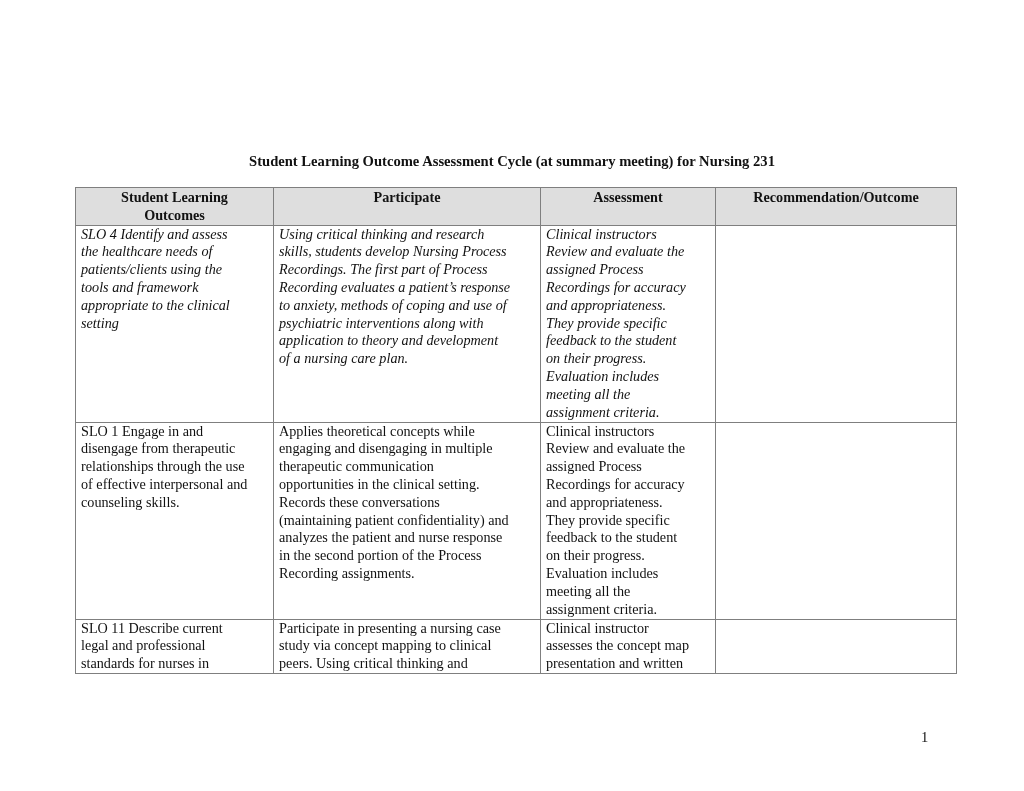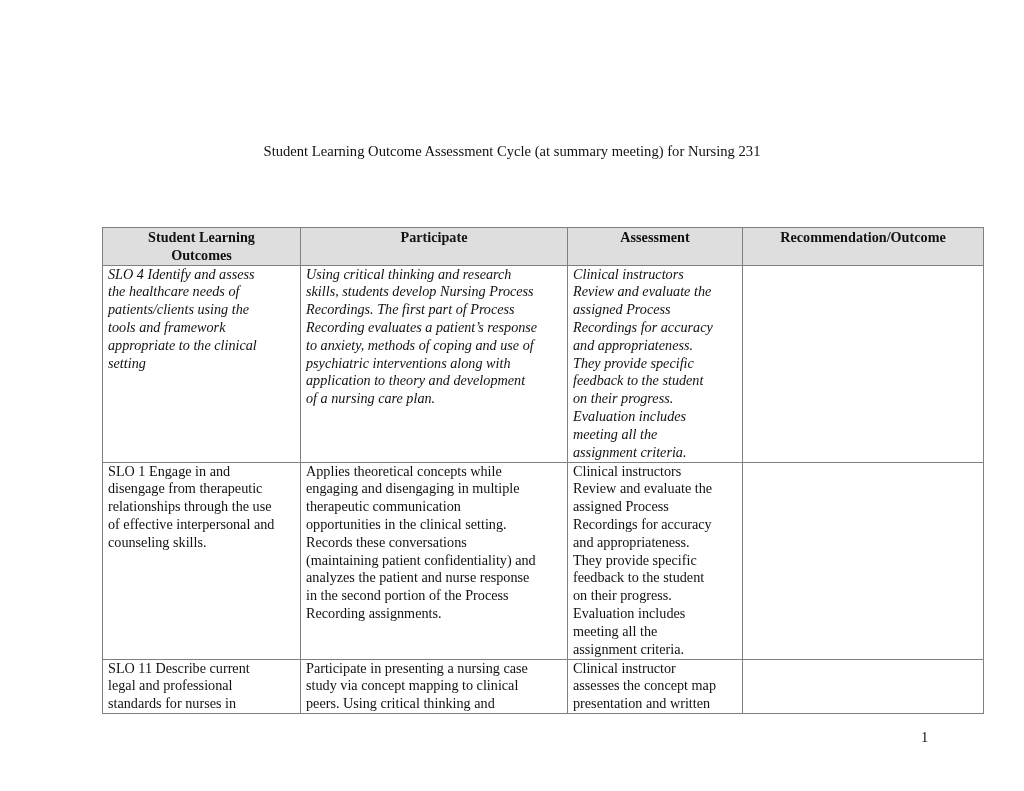--- a/index.html
+++ b/index.html
@@ -10,38 +10,37 @@
     body {
       width: 1024px;
       height: 791px;
       position: relative;
       overflow: hidden;
       font-family: "Liberation Serif", "DejaVu Serif", serif;
       color: #111111;
     }
     .doc-title {
       position: absolute;
-      top: 142px;
+      top: 152px;
       left: 0;
       width: 1024px;
       text-align: center;
-      font-weight: normal;
+      font-weight: bold;
       font-size: 14.6px;
       line-height: 18px;
     }
     .slo-table {
       position: absolute;
       top: 187px;
-      left: 102px;
+      left: 75px;
       width: 881px;
       border-collapse: collapse;
       table-layout: fixed;
       font-size: 14.2px;
       line-height: 17.8px;
-      margin-top: 40px;
     }
     .slo-table th, .slo-table td {
       border: 1px solid #7f7f7f;
       vertical-align: top;
       padding: 0 5px;
       text-align: left;
     }
     .slo-table th {
       background: #dedede;
       font-weight: bold;

